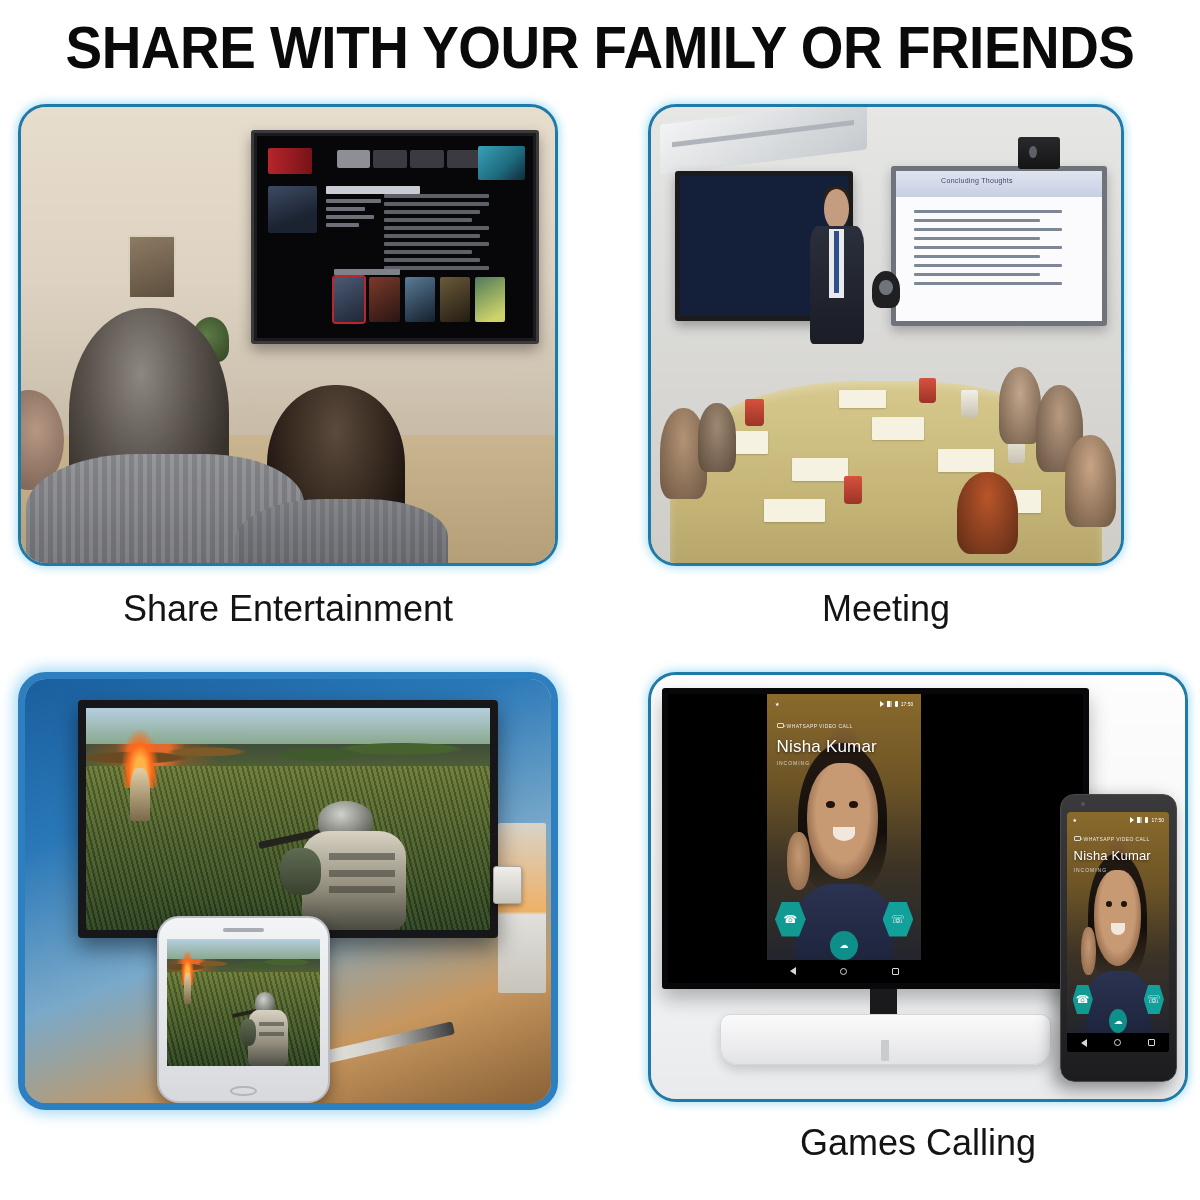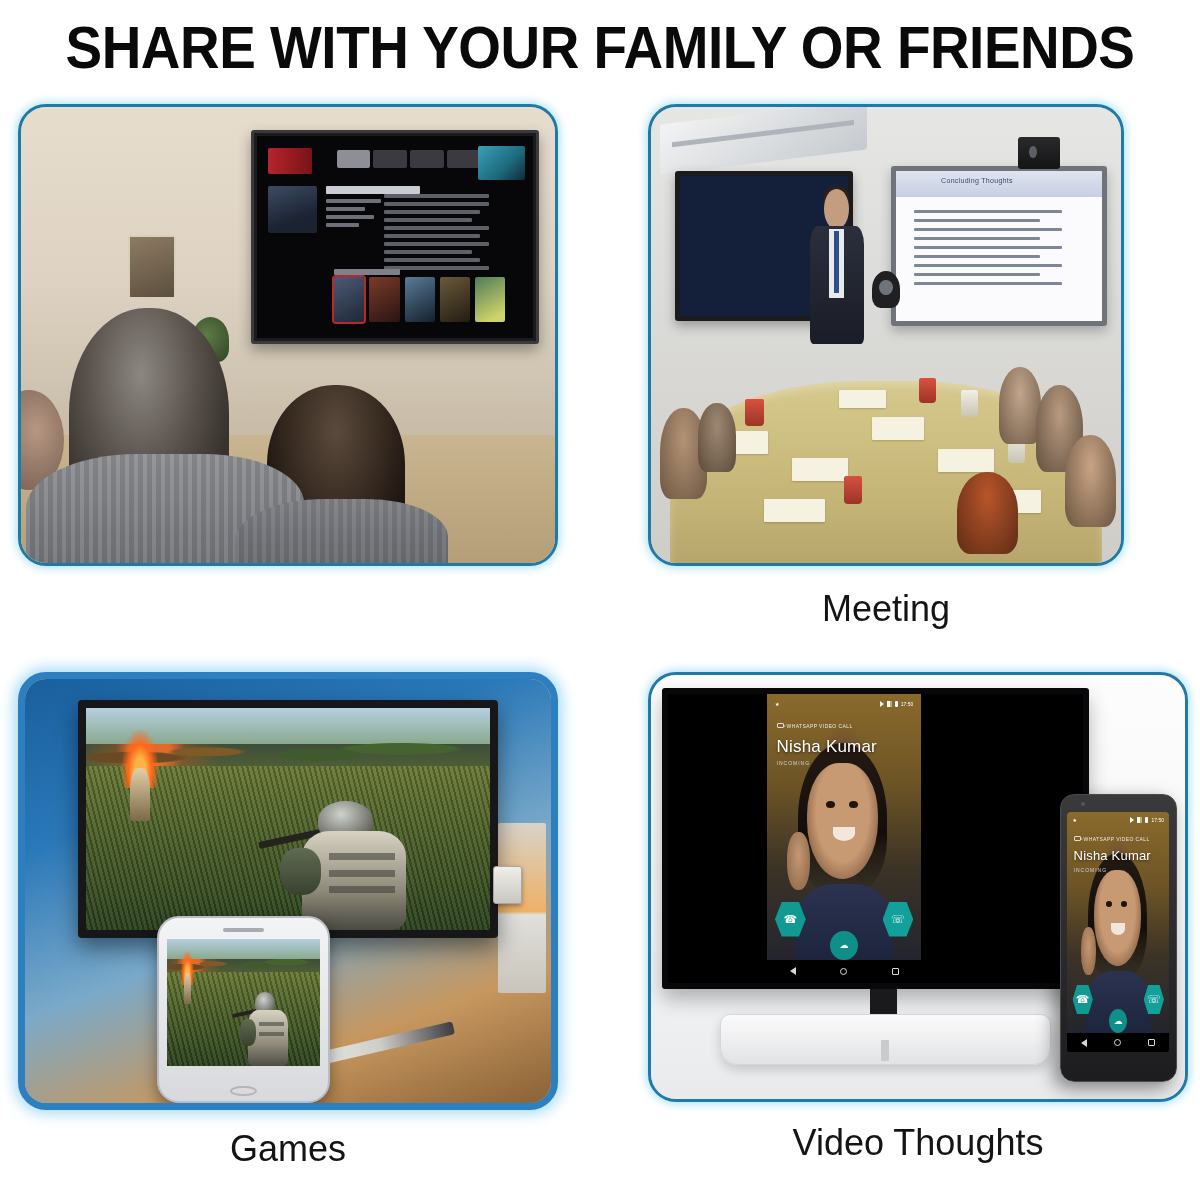--- a/index.html
+++ b/index.html
@@ -455,20 +455,21 @@
           </div>
 
           <div class="lr-sofa"></div>
           <div class="lr-person-side"></div>
           <div class="lr-head-a"></div>
           <div class="lr-head-b"></div>
           <div class="lr-sweater"></div>
           <div class="lr-sweater-b"></div>
         </div>
       </div>
+      <div class="caption">Share Entertainment</div>
     </div>
 
     <div class="cell c2">
       <div class="frame thin">
         <div class="photo">
           <div class="mt-room"></div>
           <div class="mt-ceiling">
               <i></i>
             </div>
 
@@ -579,21 +580,20 @@
                   <div class="strap"></div>
                   <div class="strap s2"></div>
                   <div class="arm"></div>
                 </div>
               </div>
             </div>
             <div class="gm-phone-home"></div>
           </div>
         </div>
       </div>
-      <div class="caption">Games</div>
     </div>
 
     <div class="cell c4">
       <div class="frame thin">
         <div class="photo">
           <div class="vc-bg"></div>
 
           <div class="vc-tv">
             <div class="vc-tv-screen">
               <div class="vc-tv-inner-wa">
@@ -680,17 +680,17 @@
                 <div class="wa-nav">
                   <span class="back"></span>
                   <span class="home"></span>
                   <span class="rec"></span>
                 </div>
               </div>
             </div>
           </div>
         </div>
       </div>
-      <div class="caption">Video Thoughts</div>
+      <div class="caption">Games Calling</div>
     </div>
 
   </div>
 </div>
 
 </body></html>

